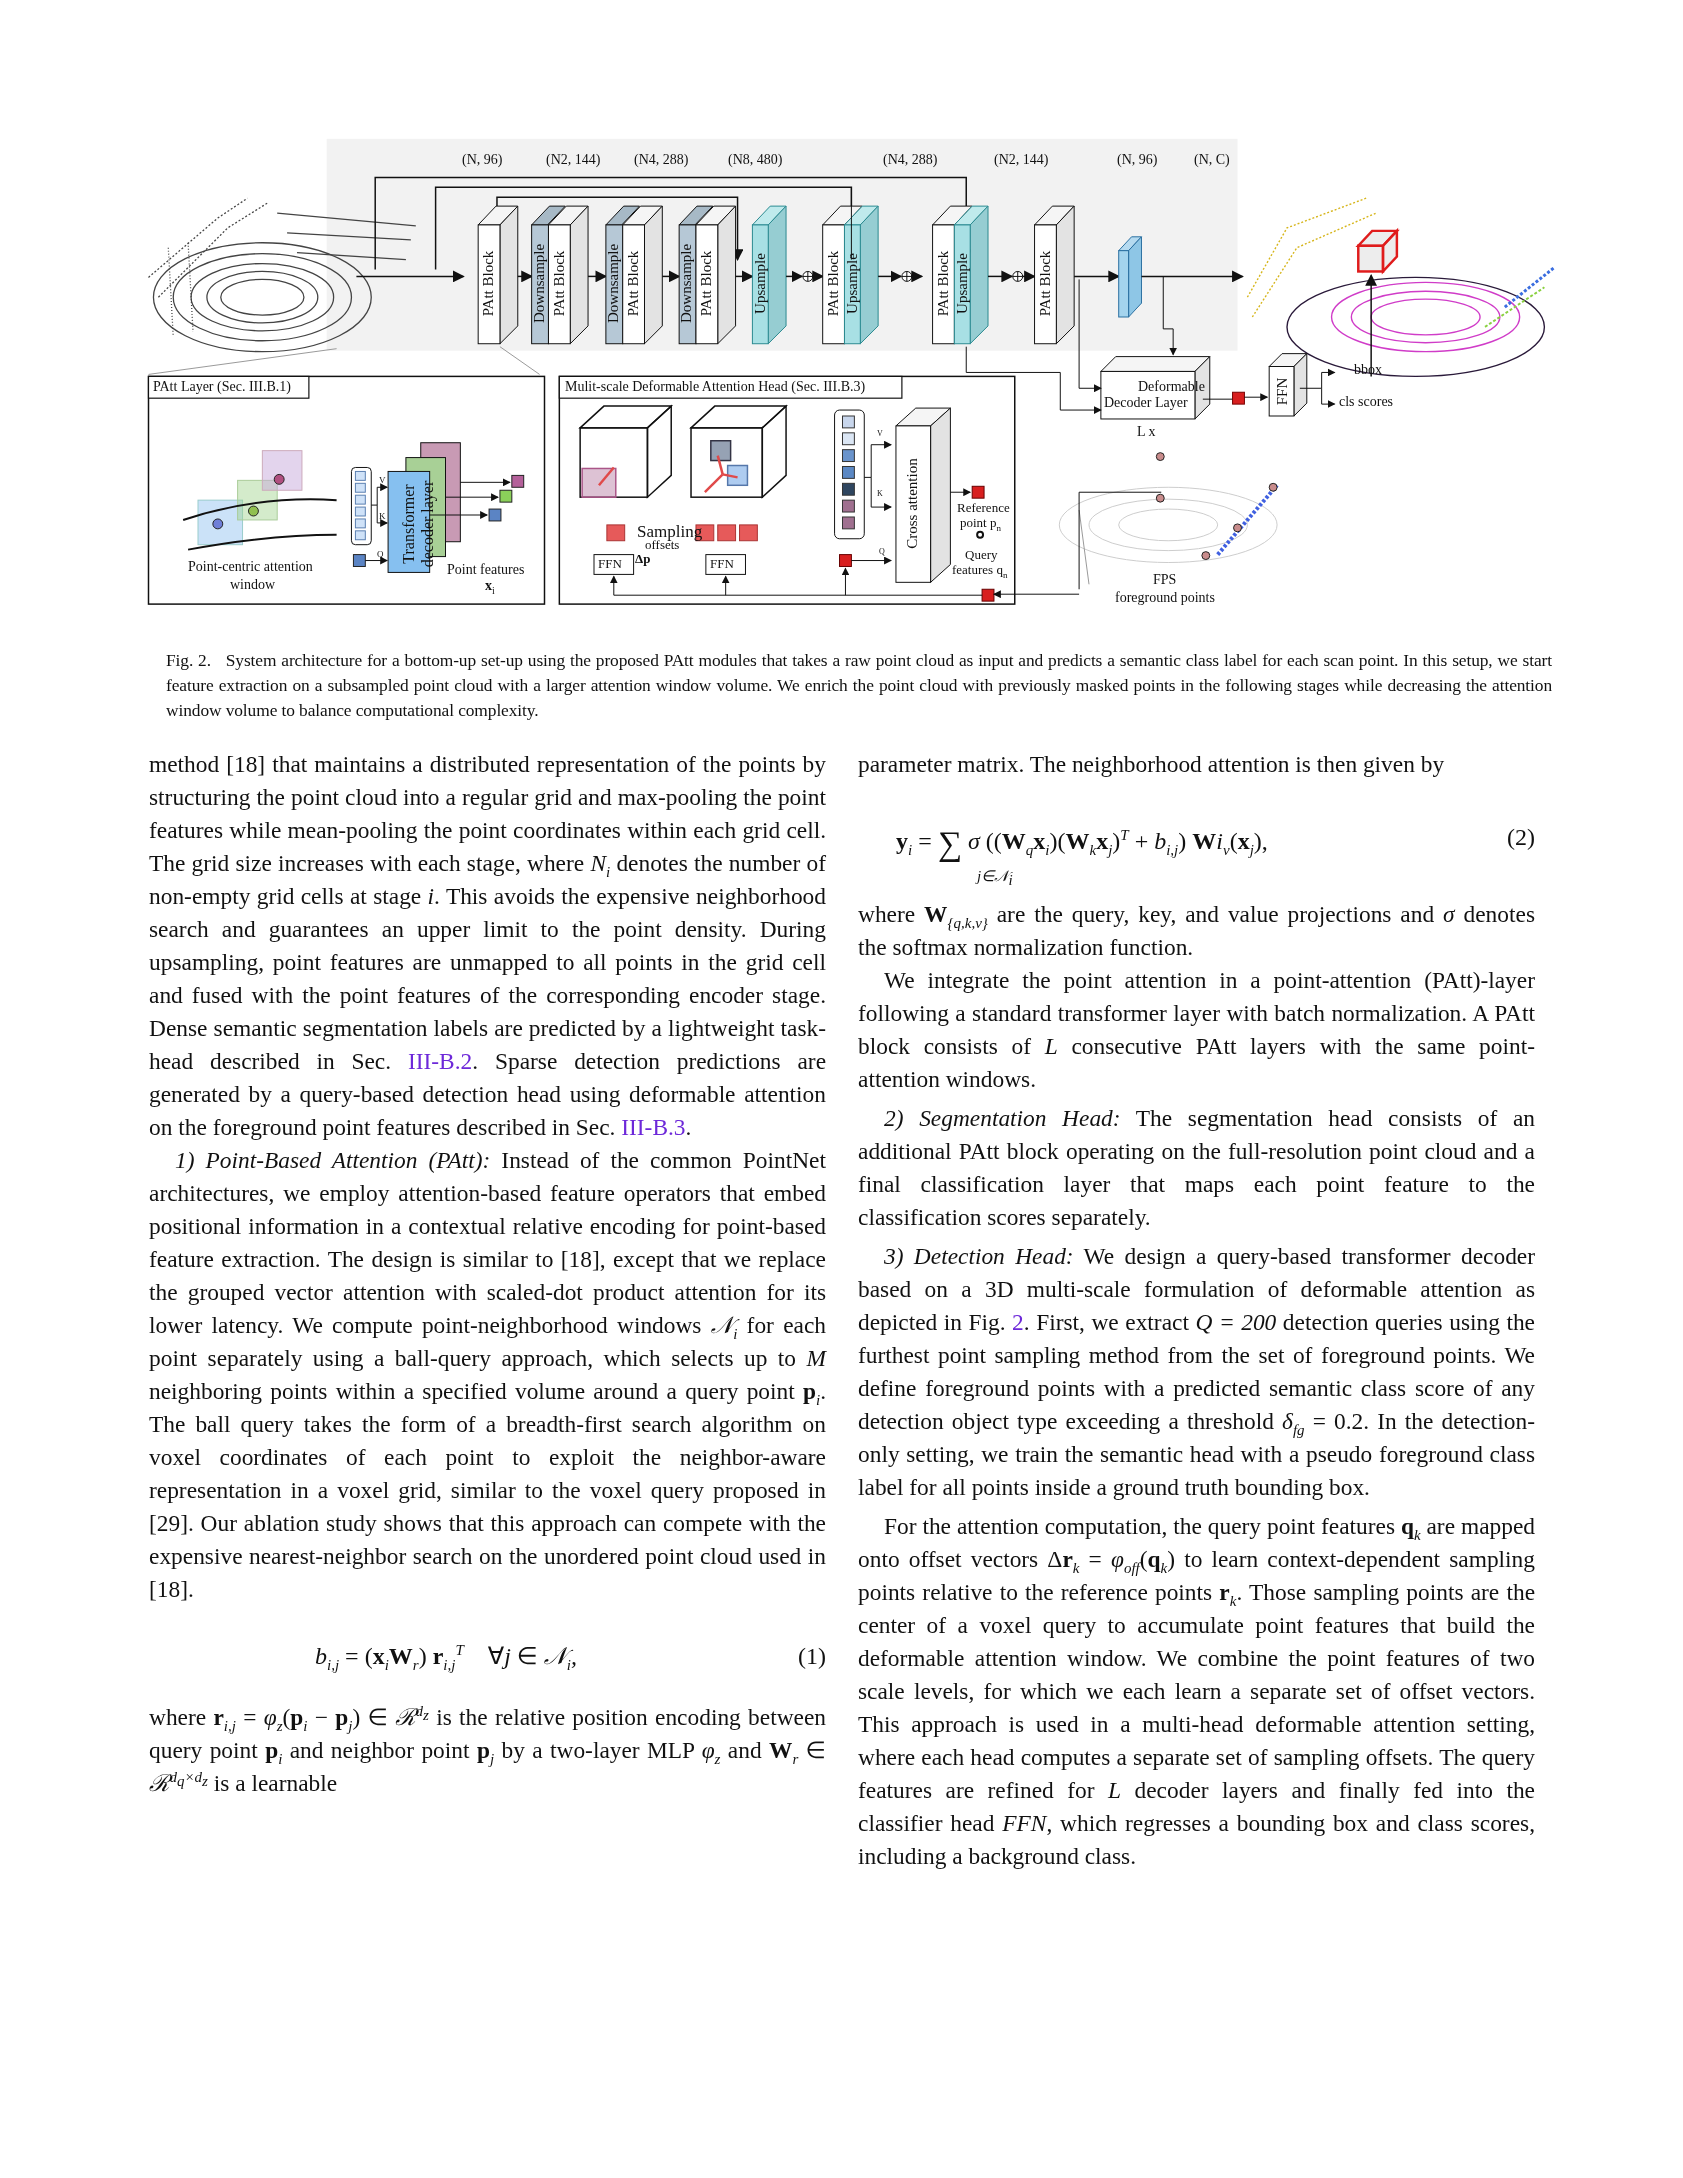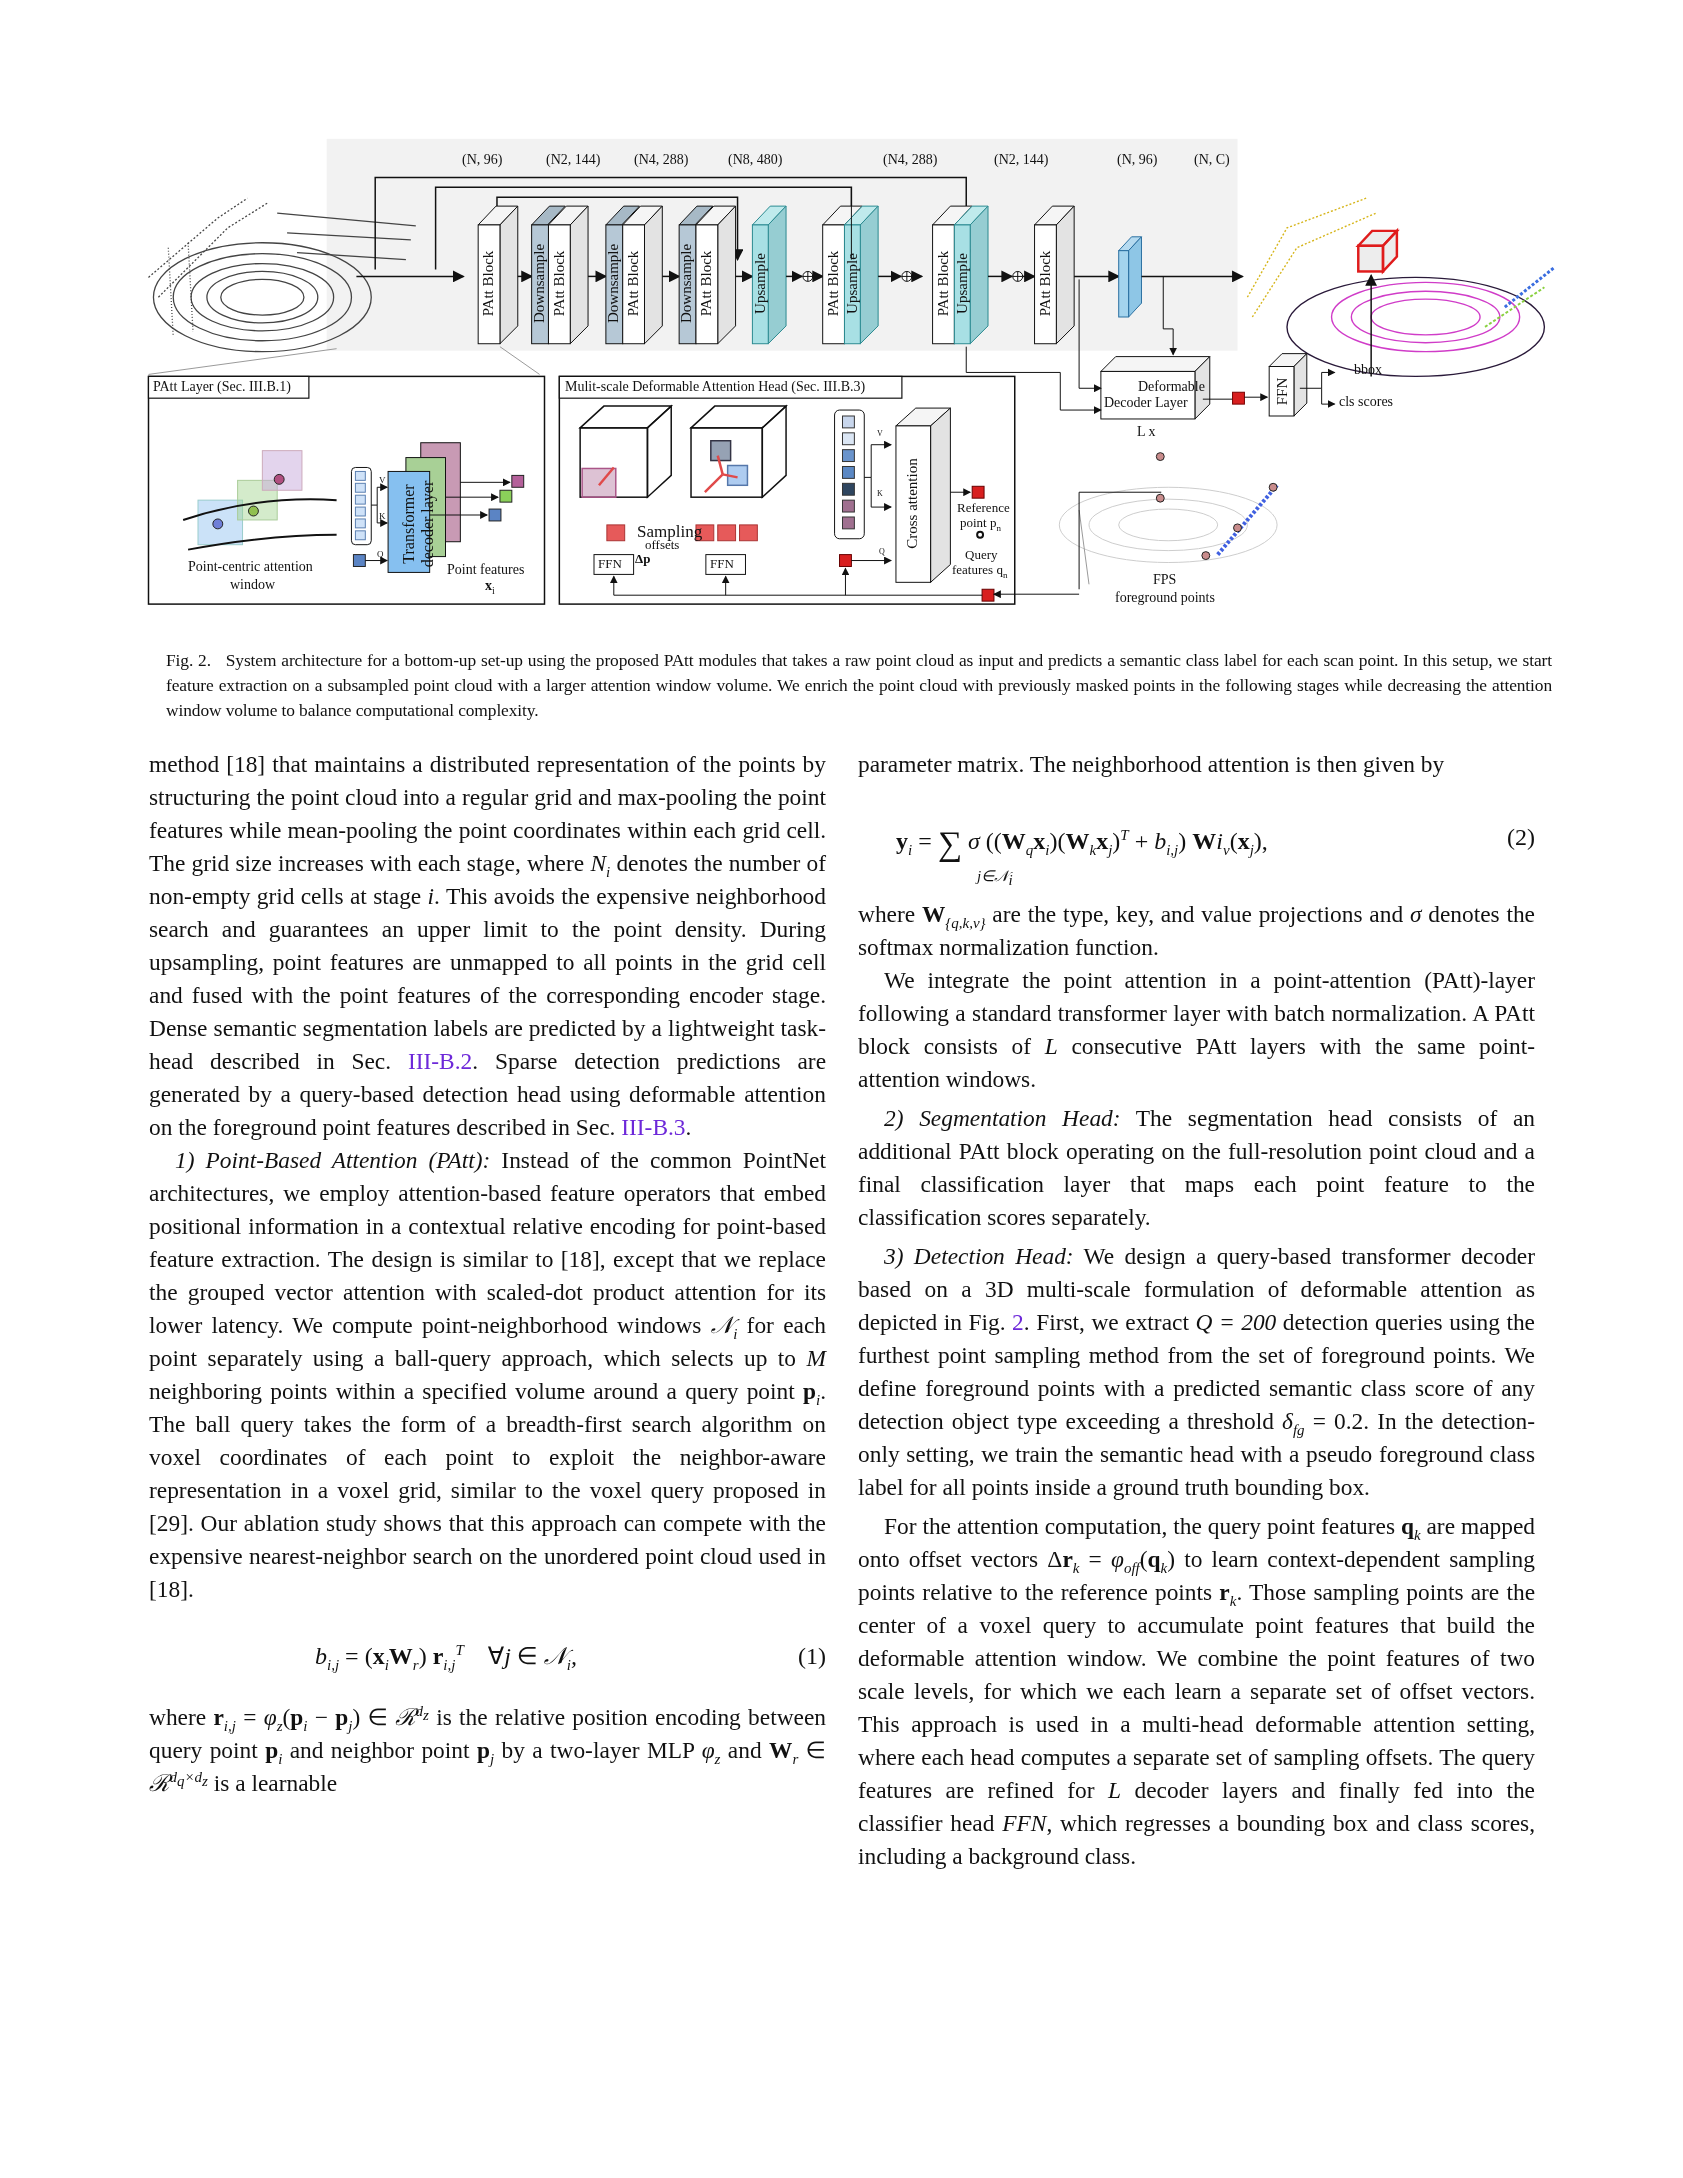--- a/index.html
+++ b/index.html
@@ -384,21 +384,21 @@
 </div>
 
 <div class="col rcol">
   <p>parameter matrix. The neighborhood attention is then given by</p>
   <div class="eq" style="height:117px;">
     <span class="body" style="left:38px;top:40px;"><b class="m">y</b><sub>i</sub> <span style="font-style:normal">=</span> <span style="font-style:normal;font-size:34px;position:relative;top:6px;">∑</span> σ <span style="font-style:normal">((</span><b class="m">W</b><sub>q</sub><b class="m">x</b><sub>i</sub><span style="font-style:normal">)(</span><b class="m">W</b><sub>k</sub><b class="m">x</b><sub>j</sub><span style="font-style:normal">)</span><sup>T</sup> <span style="font-style:normal">+</span> b<sub>i,j</sub><span style="font-style:normal">)</span> <b class="m">W</b>i<sub>v</sub><span style="font-style:normal">(</span><b class="m">x</b><sub>j</sub><span style="font-style:normal">),</span></span>
     <span class="body" style="left:119px;top:79px;font-size:15px;">j∈𝒩<sub>i</sub></span>
     <span class="num" style="top:40px;">(2)</span>
   </div>
   <p>
-    <span>where </span><b class="m">W</b><sub class="it">{q,k,v}</sub><span> are the type, key, and value projections and </span><span class="it">σ</span><span> denotes the softmax normalization function.</span>
+    <span>where </span><b class="m">W</b><sub class="it">{q,k,v}</sub><span> are the query, key, and value projections and </span><span class="it">σ</span><span> denotes the softmax normalization function.</span>
   </p>
   <p class="ind">
     <span>We integrate the point attention in a point-attention (PAtt)-layer following a standard transformer layer with batch normalization. A PAtt block consists of </span><span class="it">L</span><span> consecutive PAtt layers with the same point-attention windows.</span>
   </p>
   <p class="ind" style="margin-top:6px;">
     <span class="it">2) Segmentation Head:</span><span> The segmentation head consists of an additional PAtt block operating on the full-resolution point cloud and a final classification layer that maps each point feature to the classification scores separately.</span>
   </p>
   <p class="ind" style="margin-top:6px;">
     <span class="it">3) Detection Head:</span><span> We design a query-based transformer decoder based on a 3D multi-scale formulation of deformable attention as depicted in Fig. </span><span class="ref">2</span><span>. First, we extract </span><span class="it">Q = 200</span><span> detection queries using the furthest point sampling method from the set of foreground points. We define foreground points with a predicted semantic class score of any detection object type exceeding a threshold </span><span class="it">δ</span><sub class="it">fg</sub><span> = 0.2. In the detection-only setting, we train the semantic head with a pseudo foreground class label for all points inside a ground truth bounding box.</span>
   </p>

